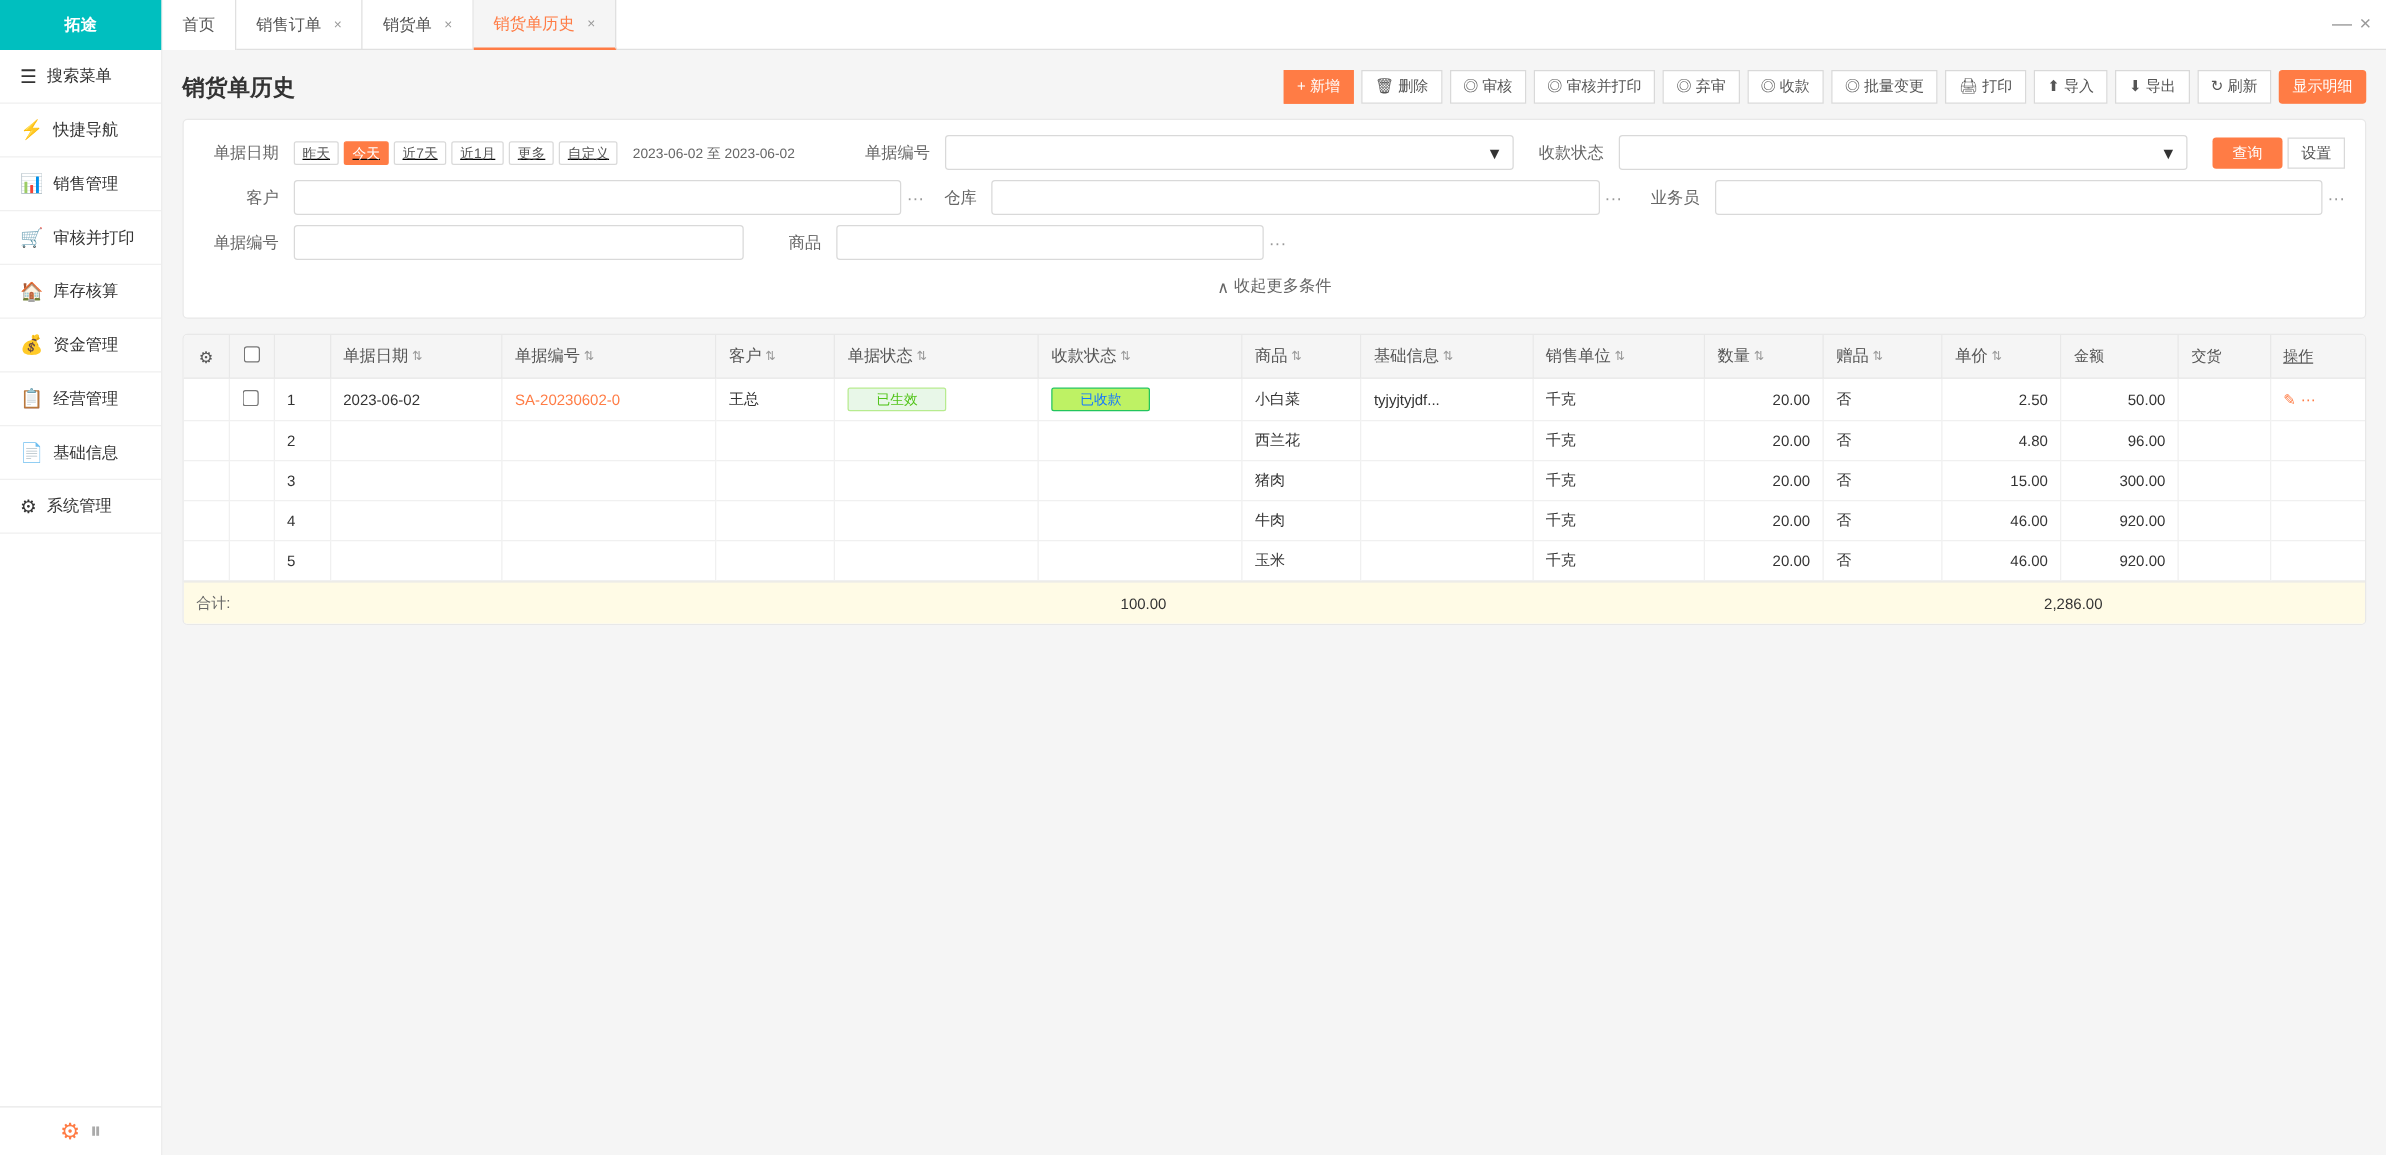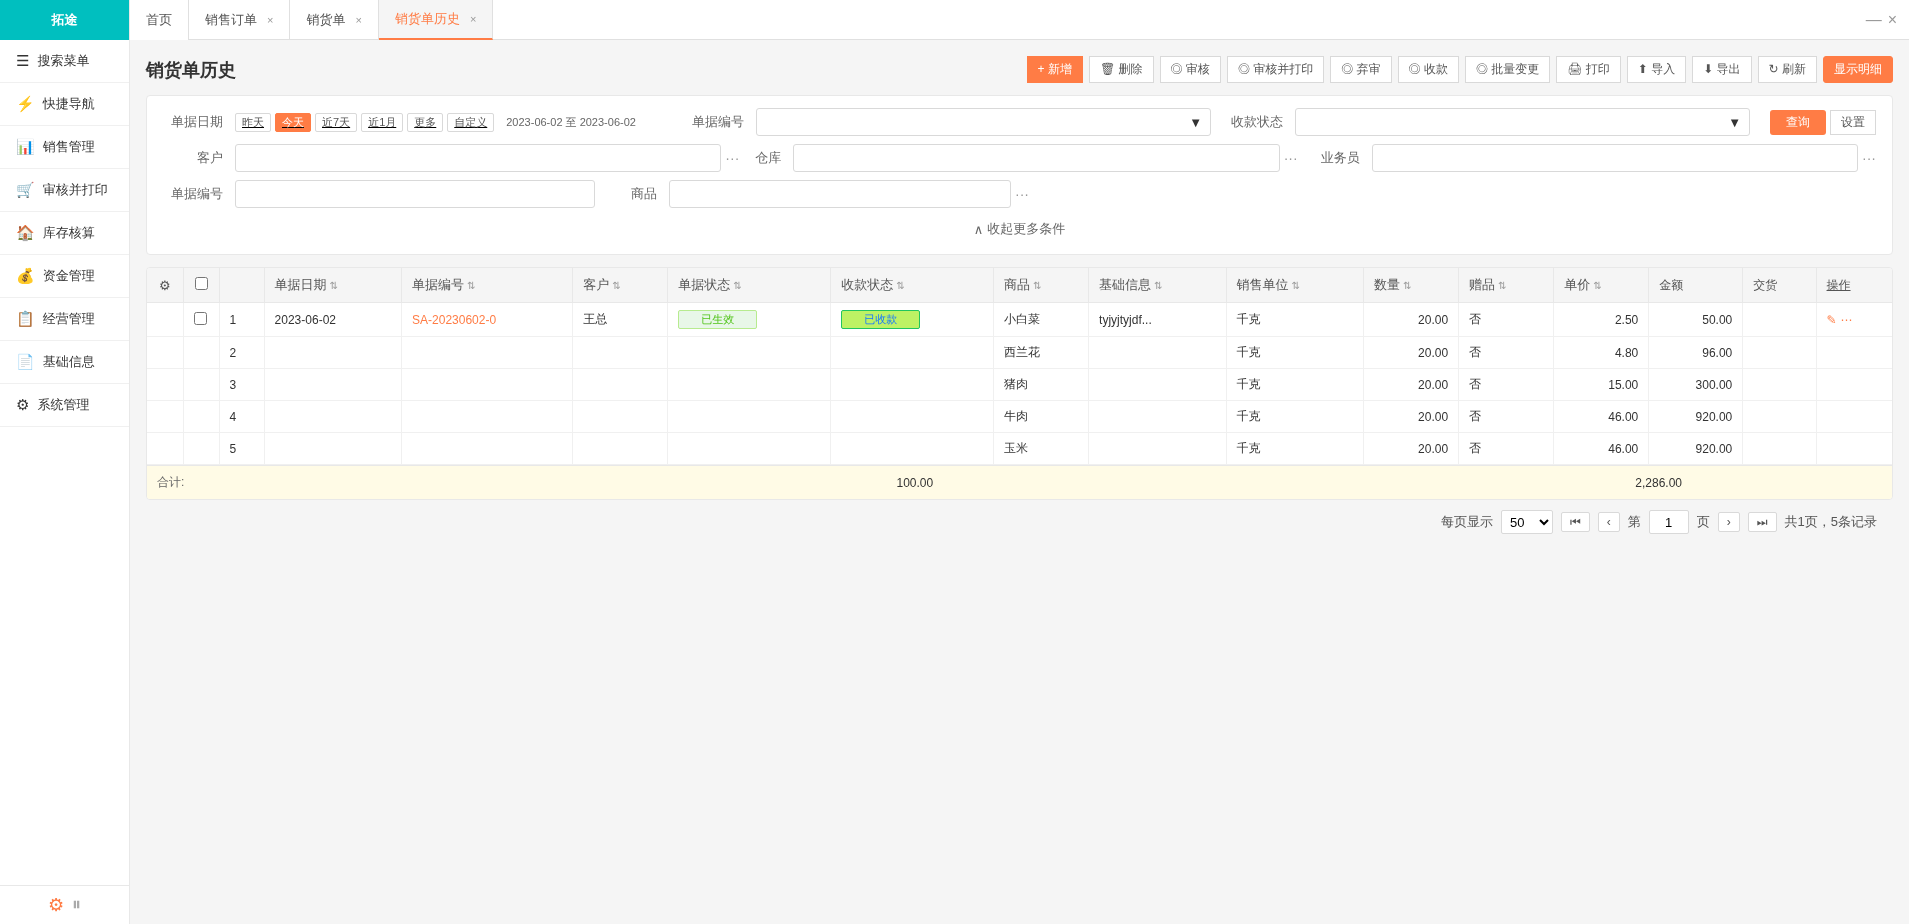--- a/index.html
+++ b/index.html
@@ -627,30 +627,14 @@
 
       <div class="table-footer">
         <span class="footer-label">合计:</span>
         <span style="flex:1;"></span>
         <span class="footer-sum" style="min-width:80px;text-align:right;">100.00</span>
         <span style="flex:1;"></span>
         <span class="footer-sum" style="min-width:80px;text-align:right;margin-right:200px;">2,286.00</span>
       </div>
     </div>
 
-    <div class="pagination">
-      <span>每页显示</span>
-      <select class="page-select">
-        <option value="50">50</option>
-        <option value="100">100</option>
-        <option value="200">200</option>
-      </select>
-      <button class="page-btn">⏮</button>
-      <button class="page-btn">‹</button>
-      <span>第</span>
-      <input type="text" class="page-input" value="1" style="">
-      <span>页</span>
-      <button class="page-btn">›</button>
-      <button class="page-btn">⏭</button>
-      <span>共1页，5条记录</span>
-    </div>
   </div>
 </div>
 
 </body></html>

